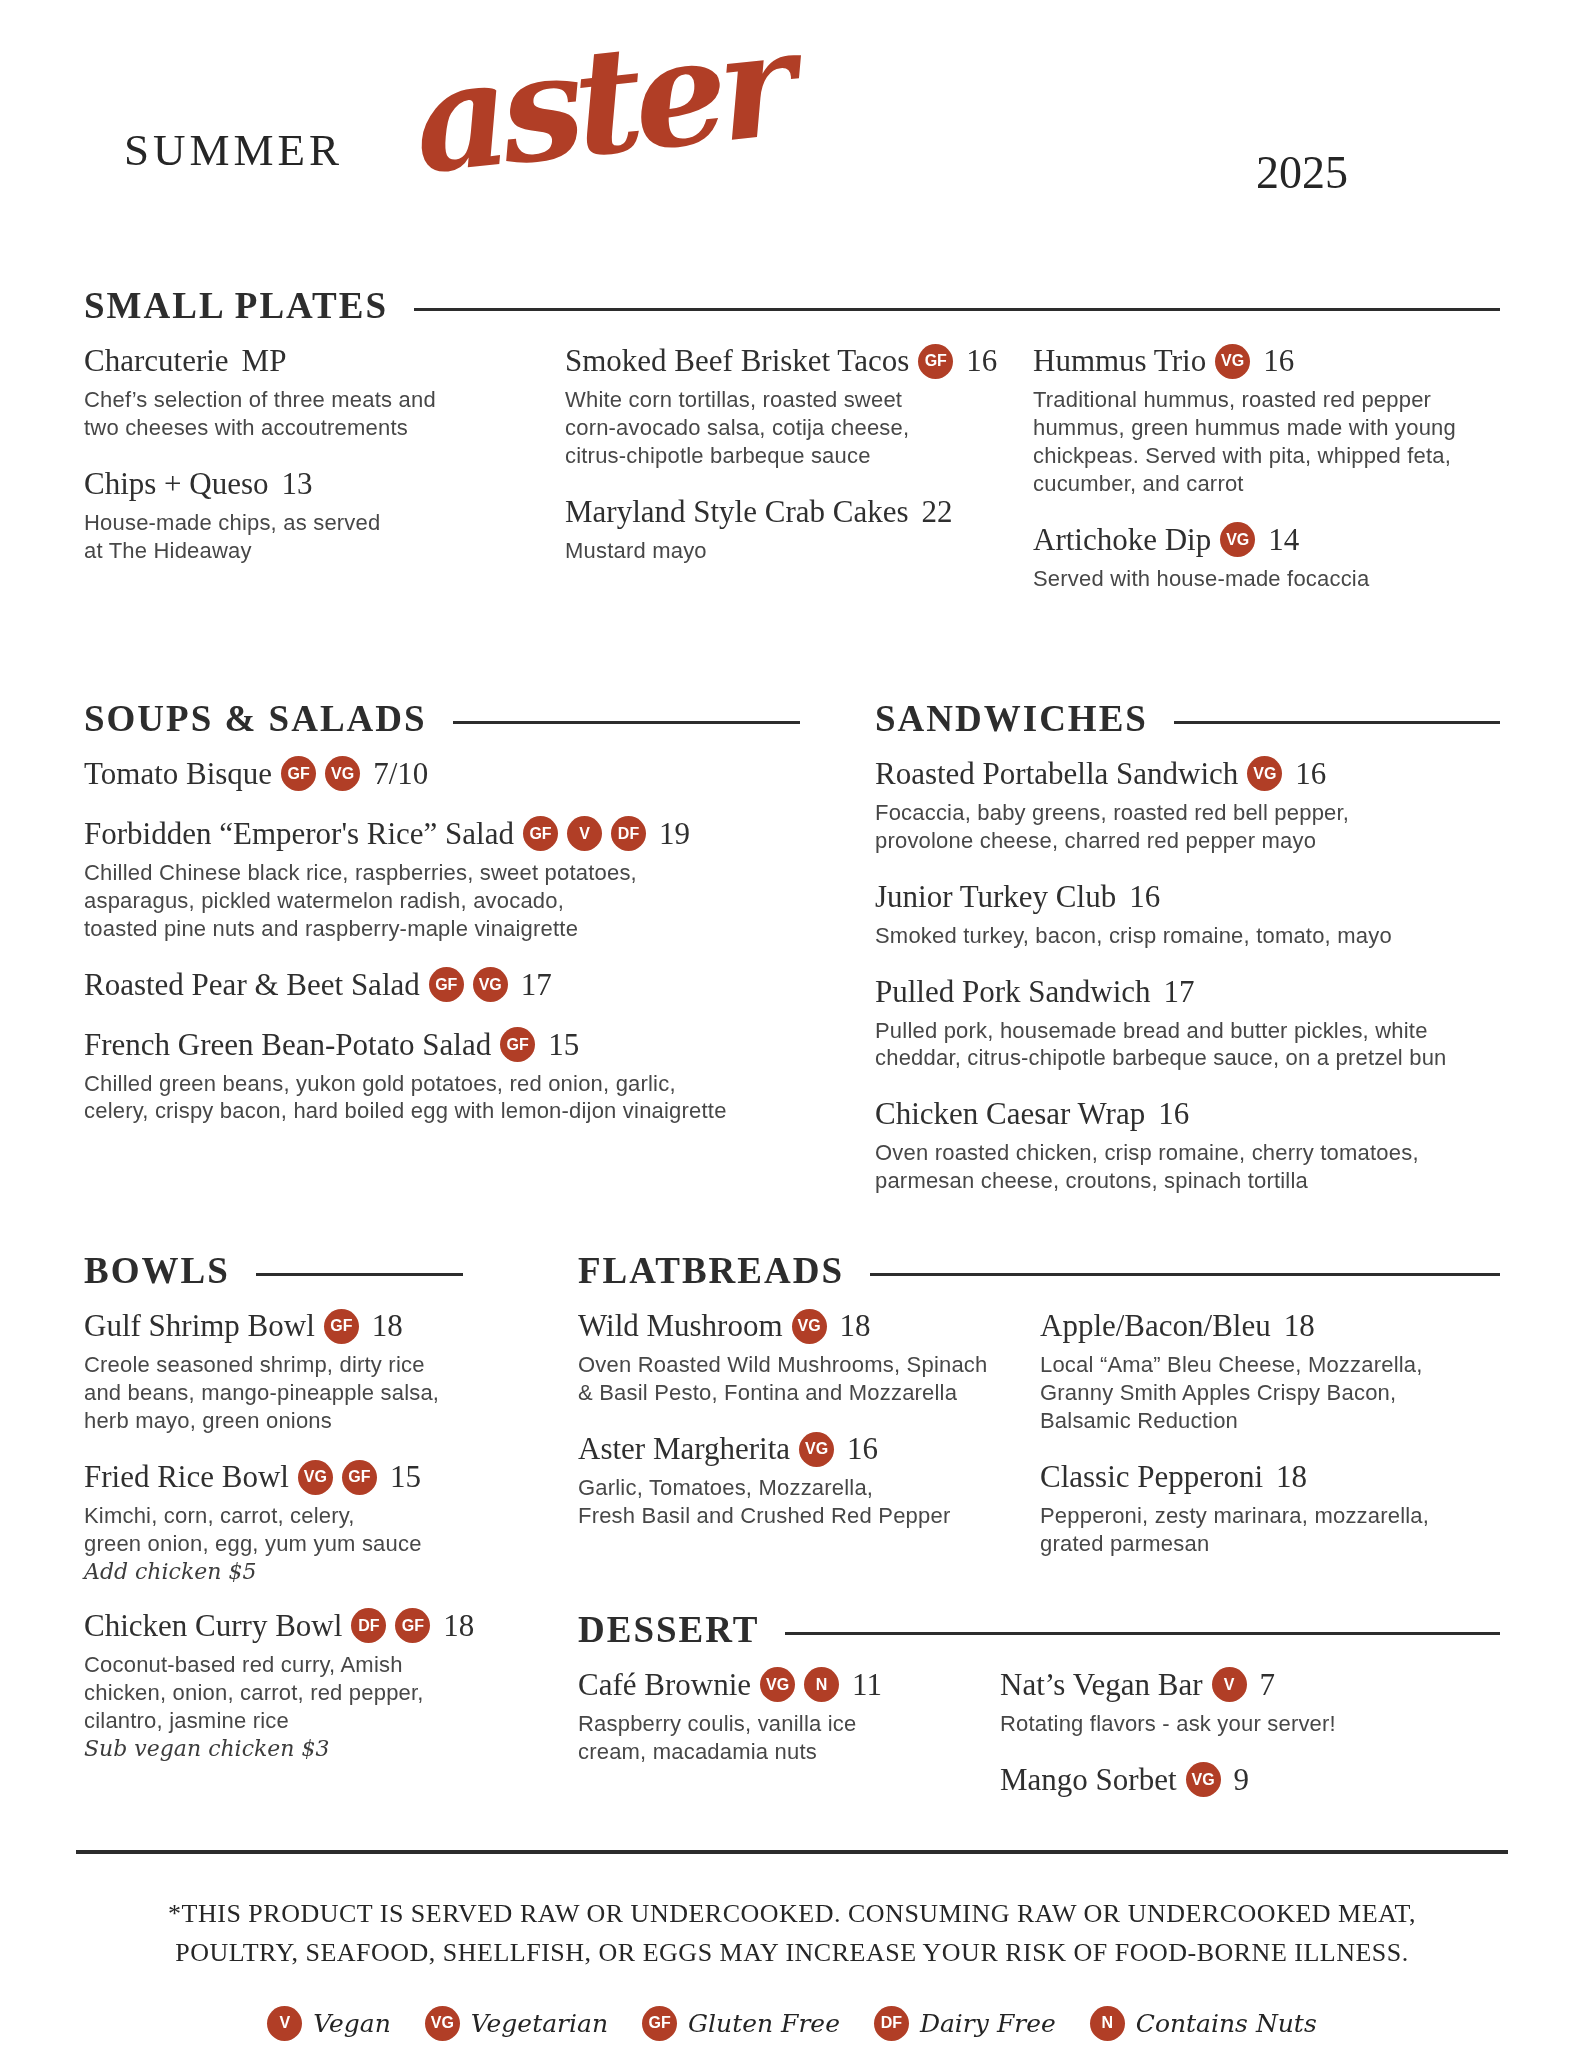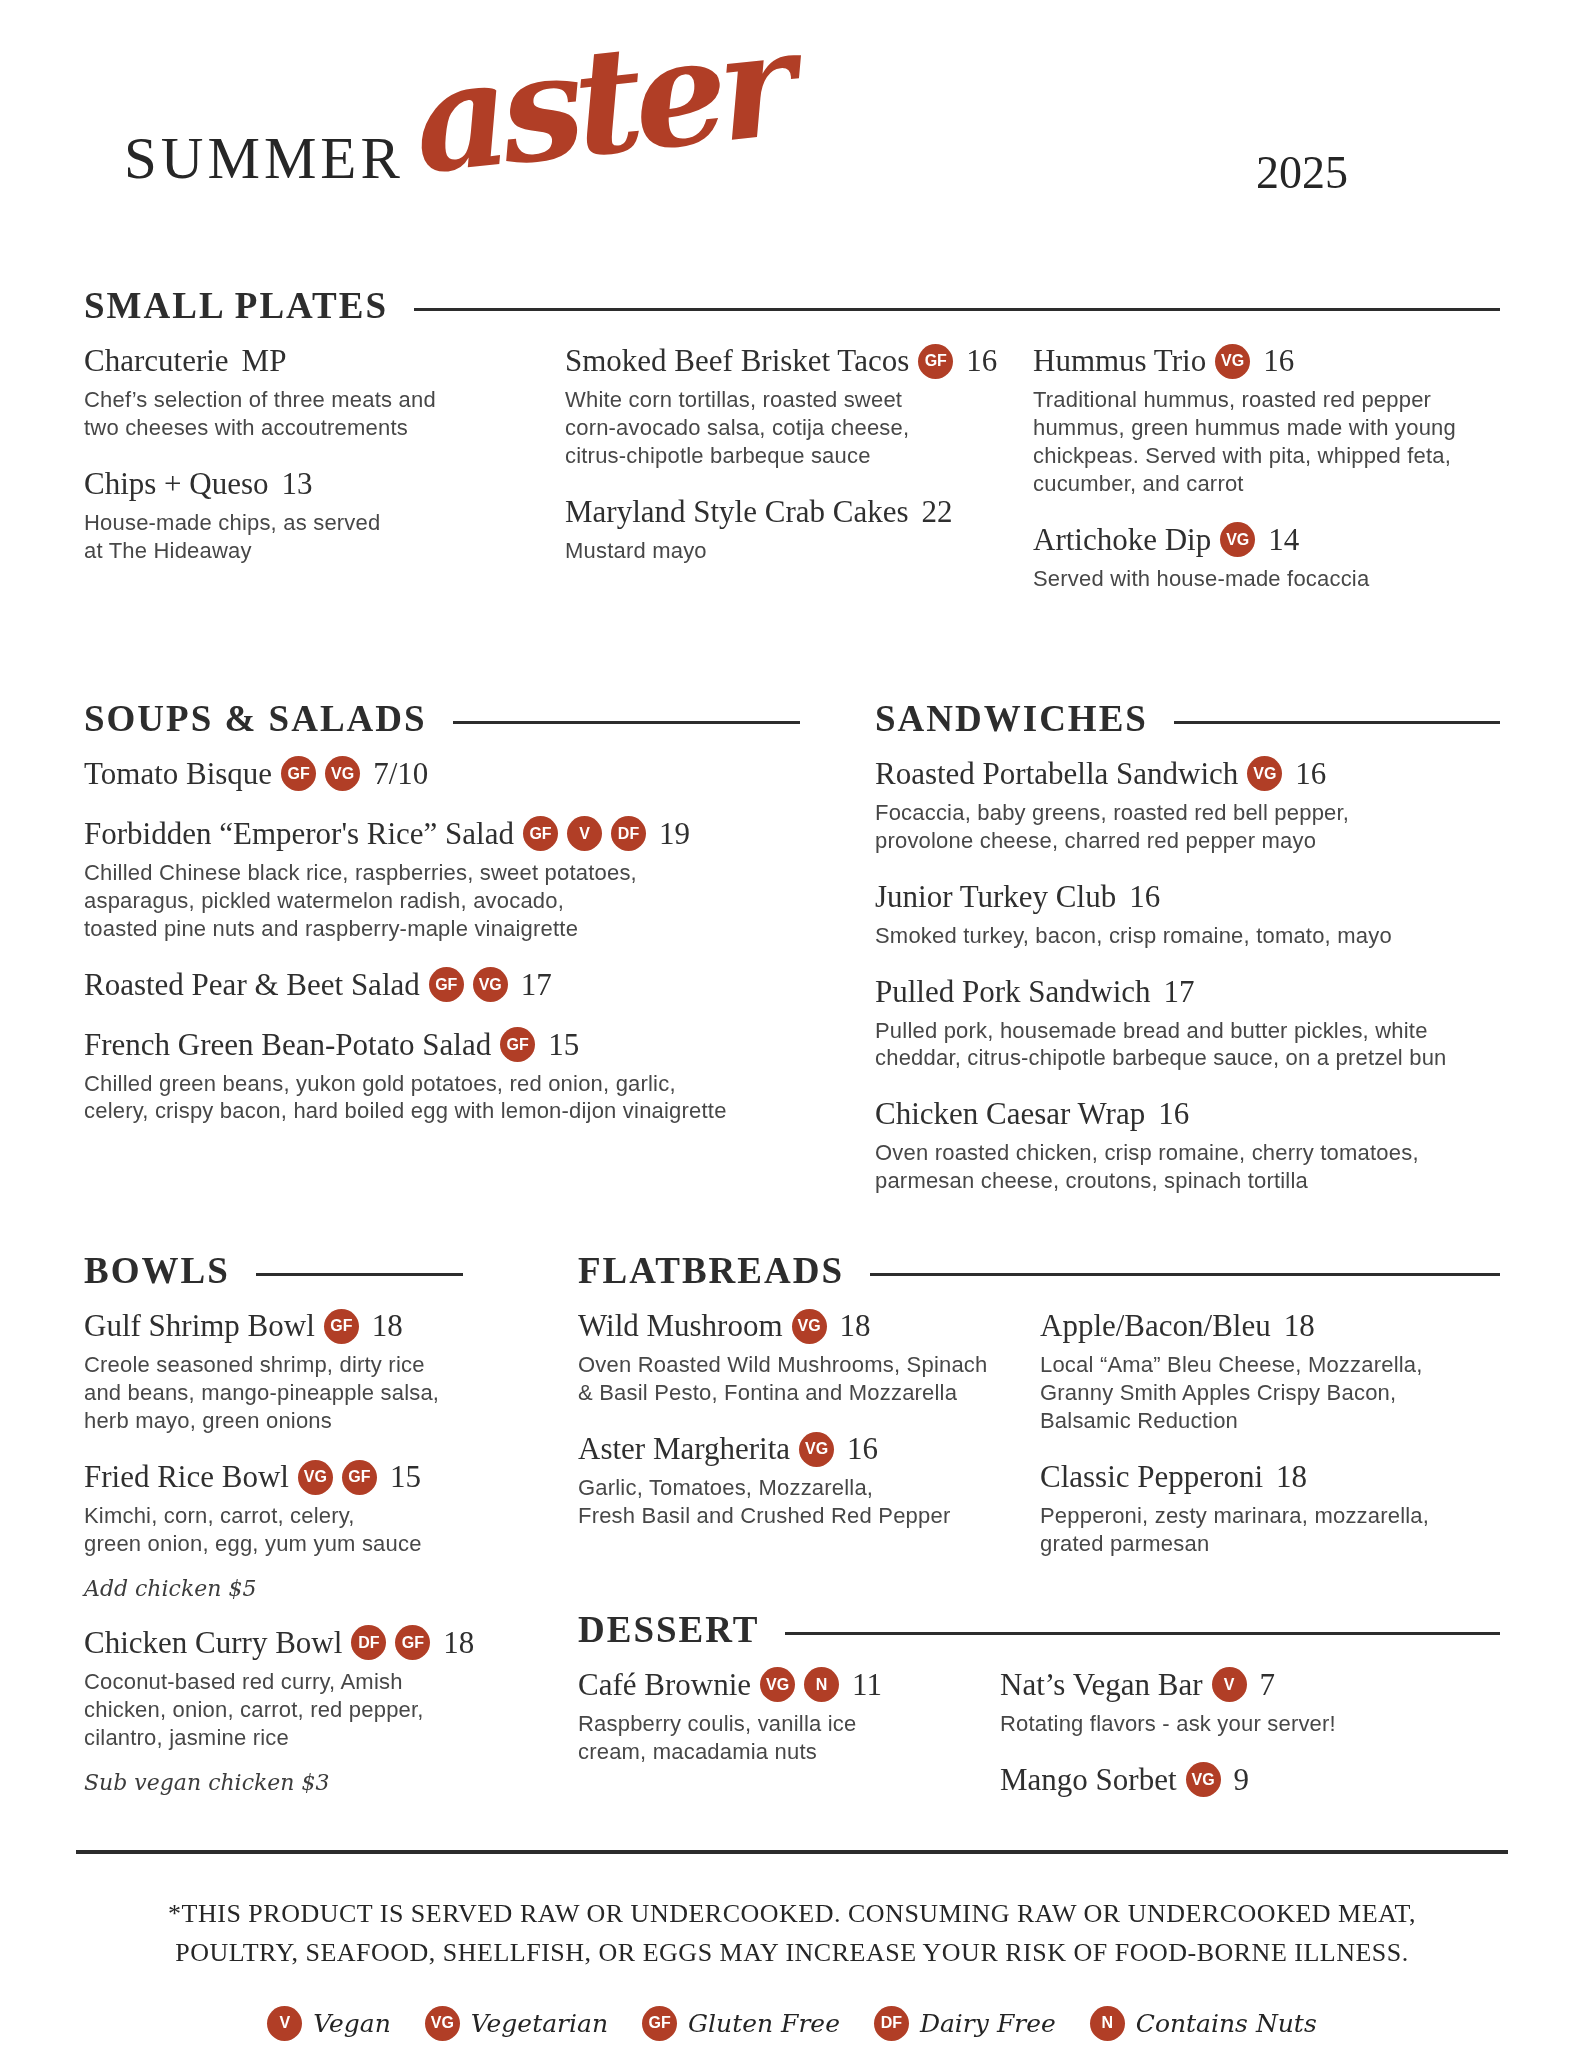--- a/index.html
+++ b/index.html
@@ -4,21 +4,21 @@
 <style>
   * { margin:0; padding:0; box-sizing:border-box; }
   html,body { background:#9a9a9a; }
   .page{
     width:1583px; height:2048px; margin:0 auto; background:#ffffff;
     position:relative; padding:0 83px 0 84px; overflow:hidden;
     font-family:"Liberation Serif", serif; color:#2e2e2e;
   }
   
   .header{ position:relative; height:258px; }
-  .season{ position:absolute; left:40px; top:124px; font-size:59px; letter-spacing:4px; color:#262626; }
+  .season{ position:absolute; left:40px; top:124px; font-size:45px; letter-spacing:4px; color:#262626; }
   .logo{
     position:absolute; left:330px; top:18px;
     font-family:"DejaVu Serif", serif; font-style:italic; font-weight:700;
     font-size:146px; line-height:1.15; letter-spacing:-8px;
     color:var(--accent,#b13e26); transform:rotate(-6deg);
   }
   .year{ position:absolute; right:152px; top:146px; font-size:46px; color:#262626; }
   
   .section-head{ display:flex; align-items:center; gap:26px; }
   .section-head h2{
@@ -34,21 +34,21 @@
     background:var(--accent,#b13e26); color:#fff;
     font-family:"Liberation Sans", sans-serif; font-weight:700; font-size:16px;
     margin-left:9px; flex:0 0 auto;text-align:right;
   }
   .item-price{ margin-left:13px; }
   .item-desc{
     font-family:"Liberation Sans", sans-serif; font-size:22px; line-height:1.27;
     letter-spacing:.2px; color:#474747; white-space:pre-line; margin-top:7px;
   }
   .item-note{
-    font-family:"DejaVu Serif", serif; font-style:italic; font-size:22px; color:#3c3c3c; margin-top:18px;
+    font-family:"DejaVu Serif", serif; font-style:italic; font-size:22px; color:#3c3c3c; margin-top:1px;
   }
   
   .sp-section{ margin-top:26px; }
   .sp-grid{ display:grid; grid-template-columns:481px 468px 1fr; margin-top:16px; }
   .two-col{ display:grid; grid-template-columns:791px 1fr; margin-top:80px; }
   .section-left .section-head{ padding-right:75px; }
   .col-items{ margin-top:16px; }
   .bottom{ display:grid; grid-template-columns:494px 1fr; margin-top:30px; }
   .bowls .section-head{ padding-right:115px; }
   .flat-grid{ display:grid; grid-template-columns:462px 1fr; margin-top:16px; }

